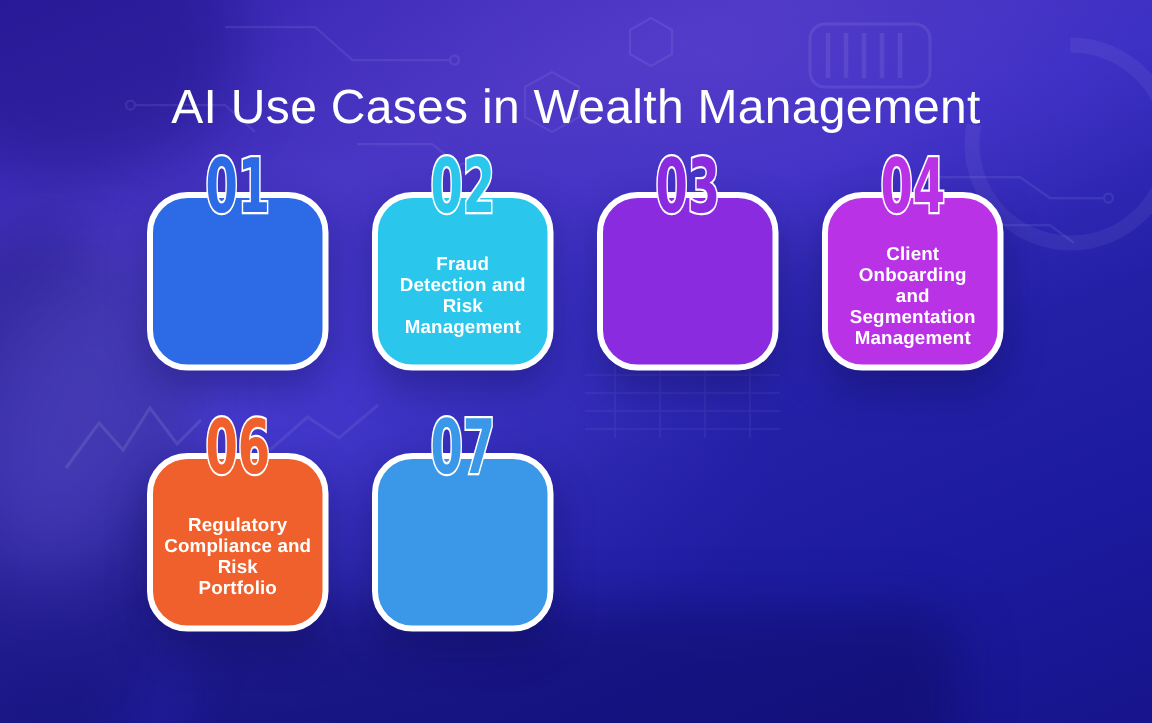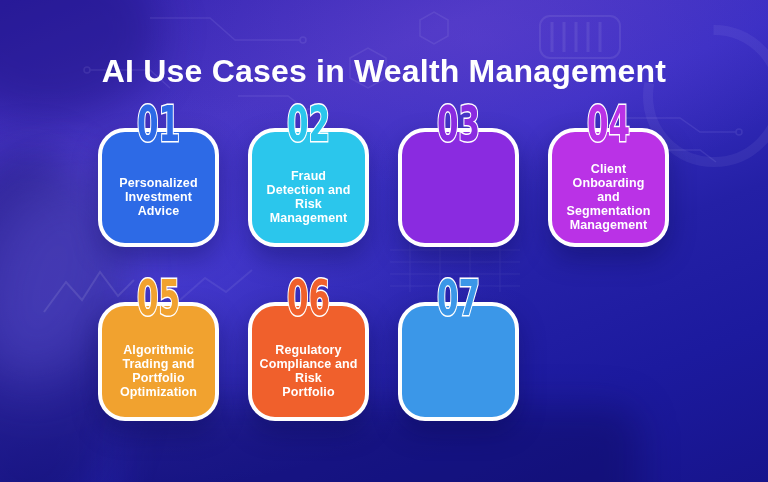--- a/index.html
+++ b/index.html
@@ -18,21 +18,21 @@
   .sil-left{left:-70px;top:150px;width:200px;height:380px;background:rgba(10,8,90,.45);}
   .sil-bottom{left:120px;top:405px;width:520px;height:140px;border-radius:30px;background:rgba(9,7,85,.40);filter:blur(18px);}
   .sil-corner{left:-60px;top:-60px;width:220px;height:180px;background:rgba(16,10,110,.35);}
   .streak{position:absolute;left:-20px;top:170px;width:140px;height:220px;background:rgba(120,105,235,.30);filter:blur(28px);border-radius:50%;transform:rotate(18deg);pointer-events:none;}
   
   .deco{position:absolute;inset:0;pointer-events:none;}
   
   .title{
     position:absolute;top:34px;left:0;width:100%;
     text-align:center;color:#ffffff;
-    font-size:32px;font-weight:700;letter-spacing:.2px;line-height:1;
+    font-size:32px;font-weight:400;letter-spacing:.2px;line-height:1;
   }
   
   .grid{
     position:absolute;left:98px;top:128px;
     display:grid;grid-template-columns:repeat(4,121px);
     column-gap:29px;row-gap:55px;
   }
   .card{
     --c:#2F6BE4;
     position:relative;
@@ -105,23 +105,20 @@
       <path d="M410 244 V292 M440 244 V292 M470 244 V292 M500 244 V292"></path>
     </g>
   </svg>
 
   <h1 class="title">AI Use Cases in Wealth Management</h1>
 
   <div class="grid">
 
     <div class="card" style="--c: #2D6AE6;">
       <div class="num">01</div>
-      <div class="label">Personalized
-Investment
-Advice</div>
     </div>
 
     <div class="card" style="--c: #2BC6EC;">
       <div class="num">02</div>
       <div class="label">Fraud
 Detection and
 Risk
 Management</div>
     </div>
 
@@ -130,27 +127,20 @@
     </div>
 
     <div class="card" style="--c: #BA32E6;">
       <div class="num">04</div>
       <div class="label">Client
 Onboarding
 and Segmentation
 Management</div>
     </div>
 
-    <div class="card" style="--c: #F1A22F;">
-      <div class="num">05</div>
-      <div class="label">Algorithmic
-Trading and
-Portfolio
-Optimization</div>
-    </div>
 
     <div class="card" style="--c: #F0602C;">
       <div class="num">06</div>
       <div class="label">Regulatory
 Compliance and
 Risk
 Portfolio</div>
     </div>
 
     <div class="card" style="--c: #3B97E8;">

